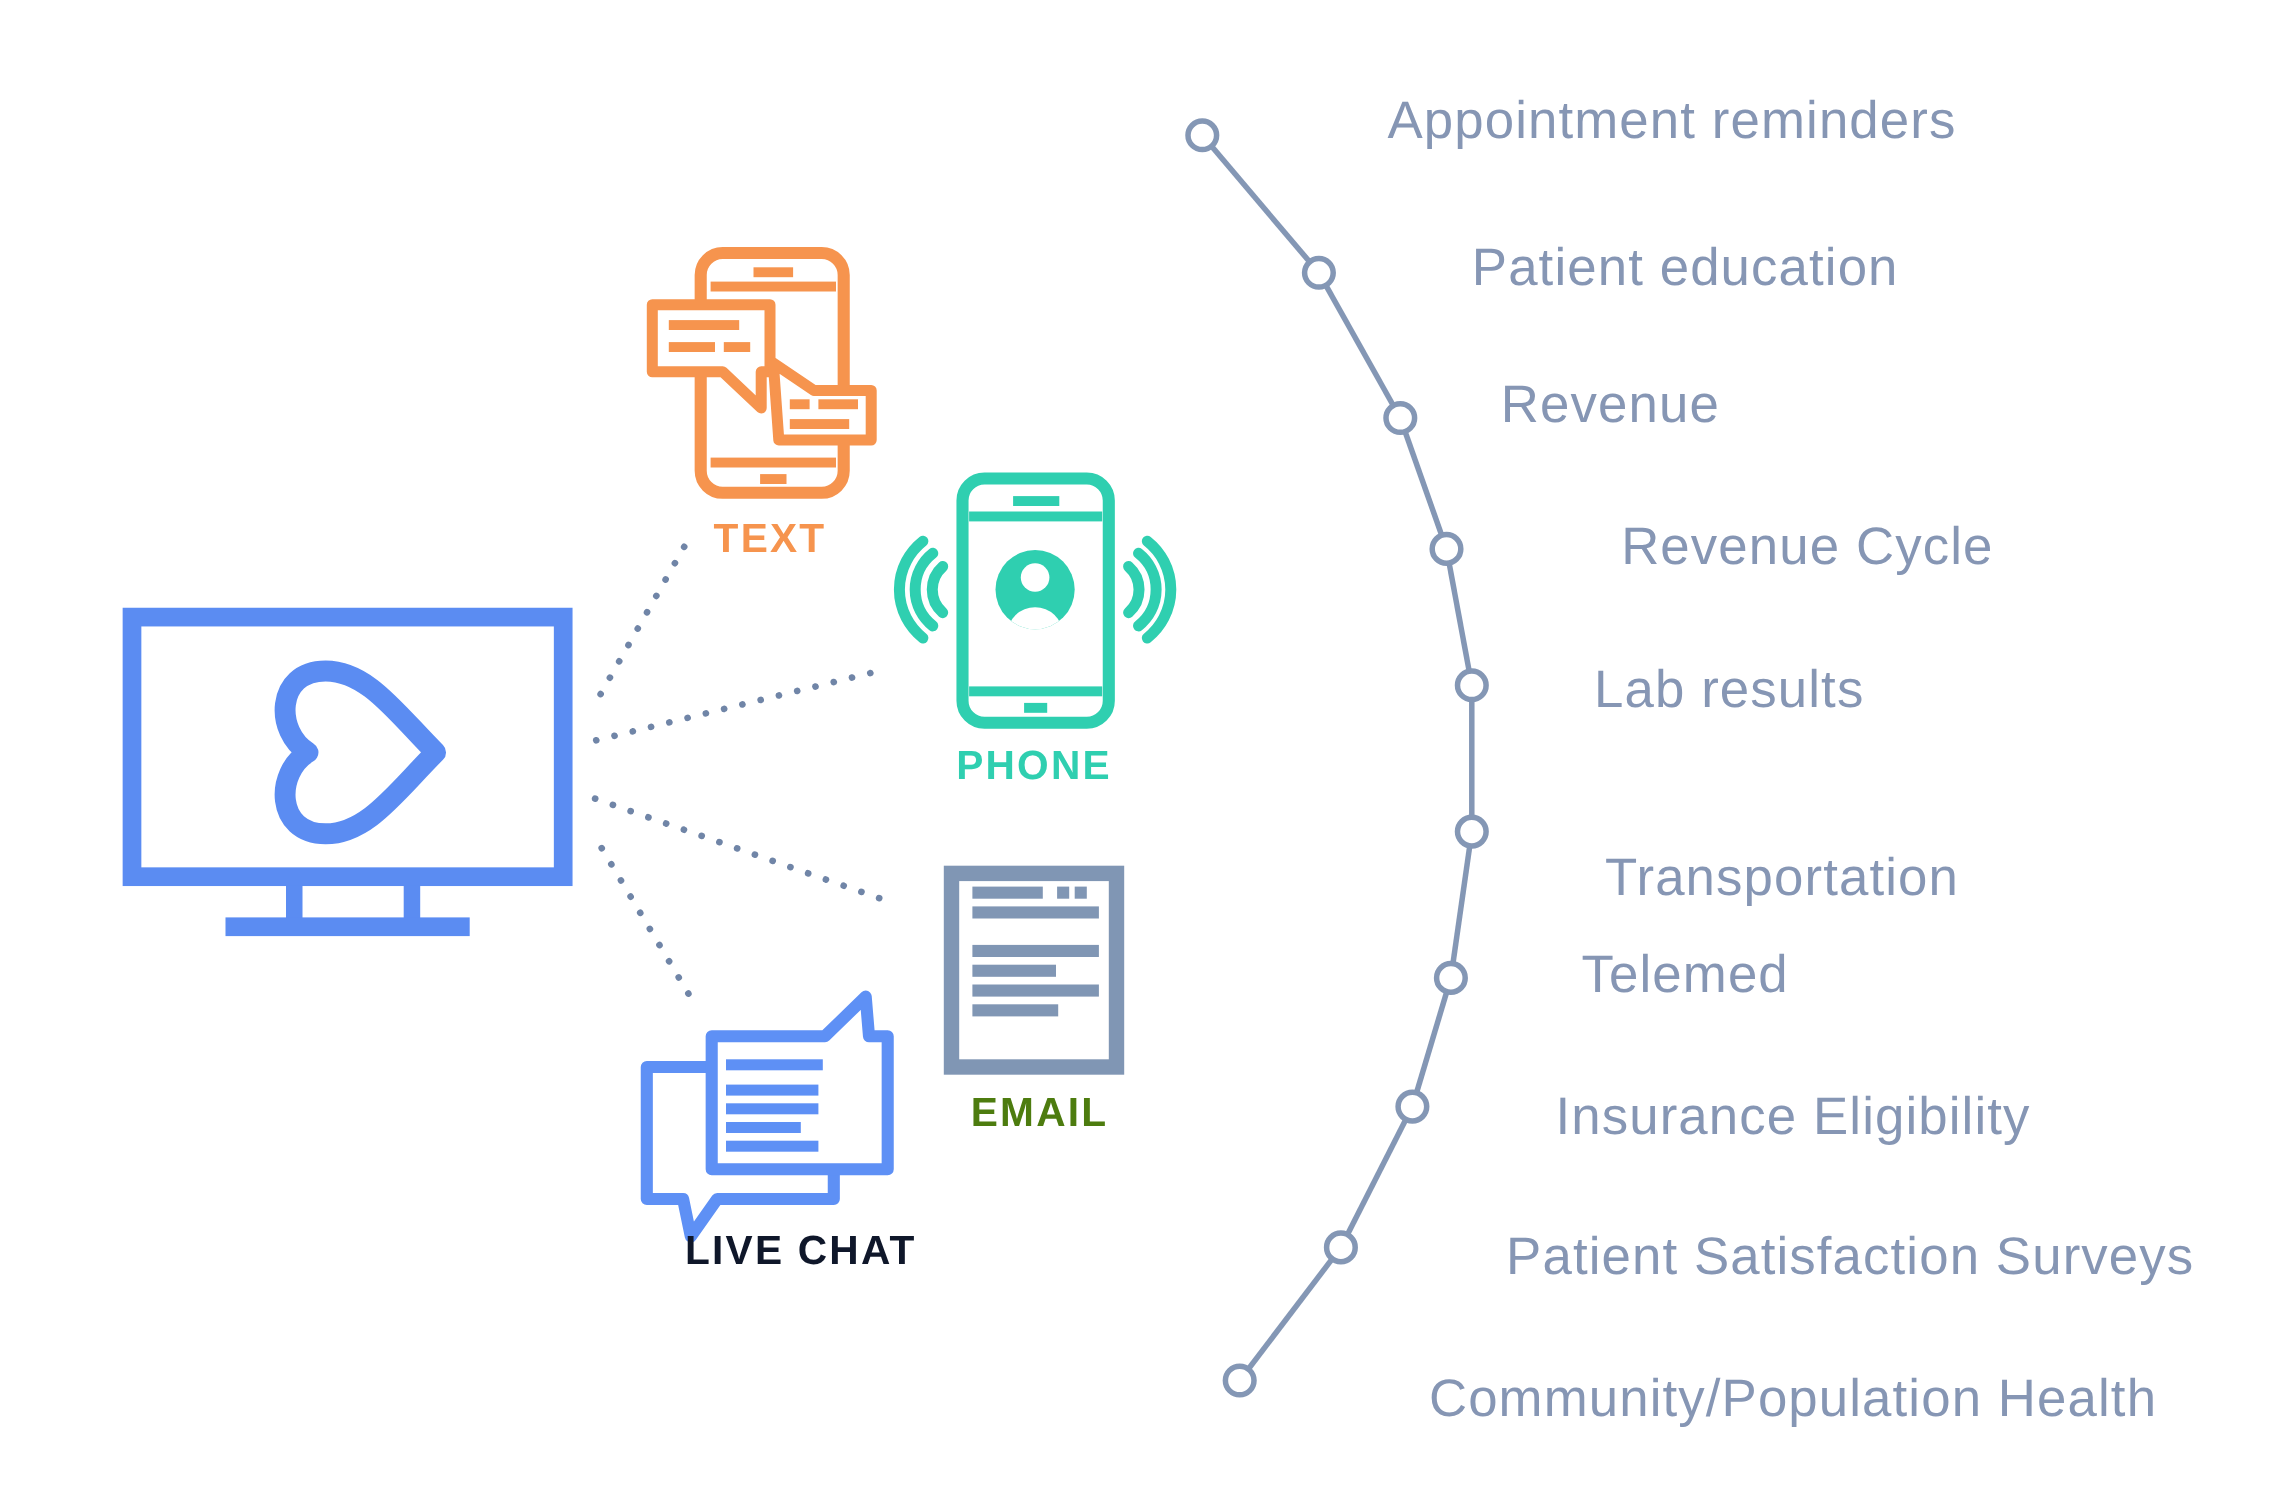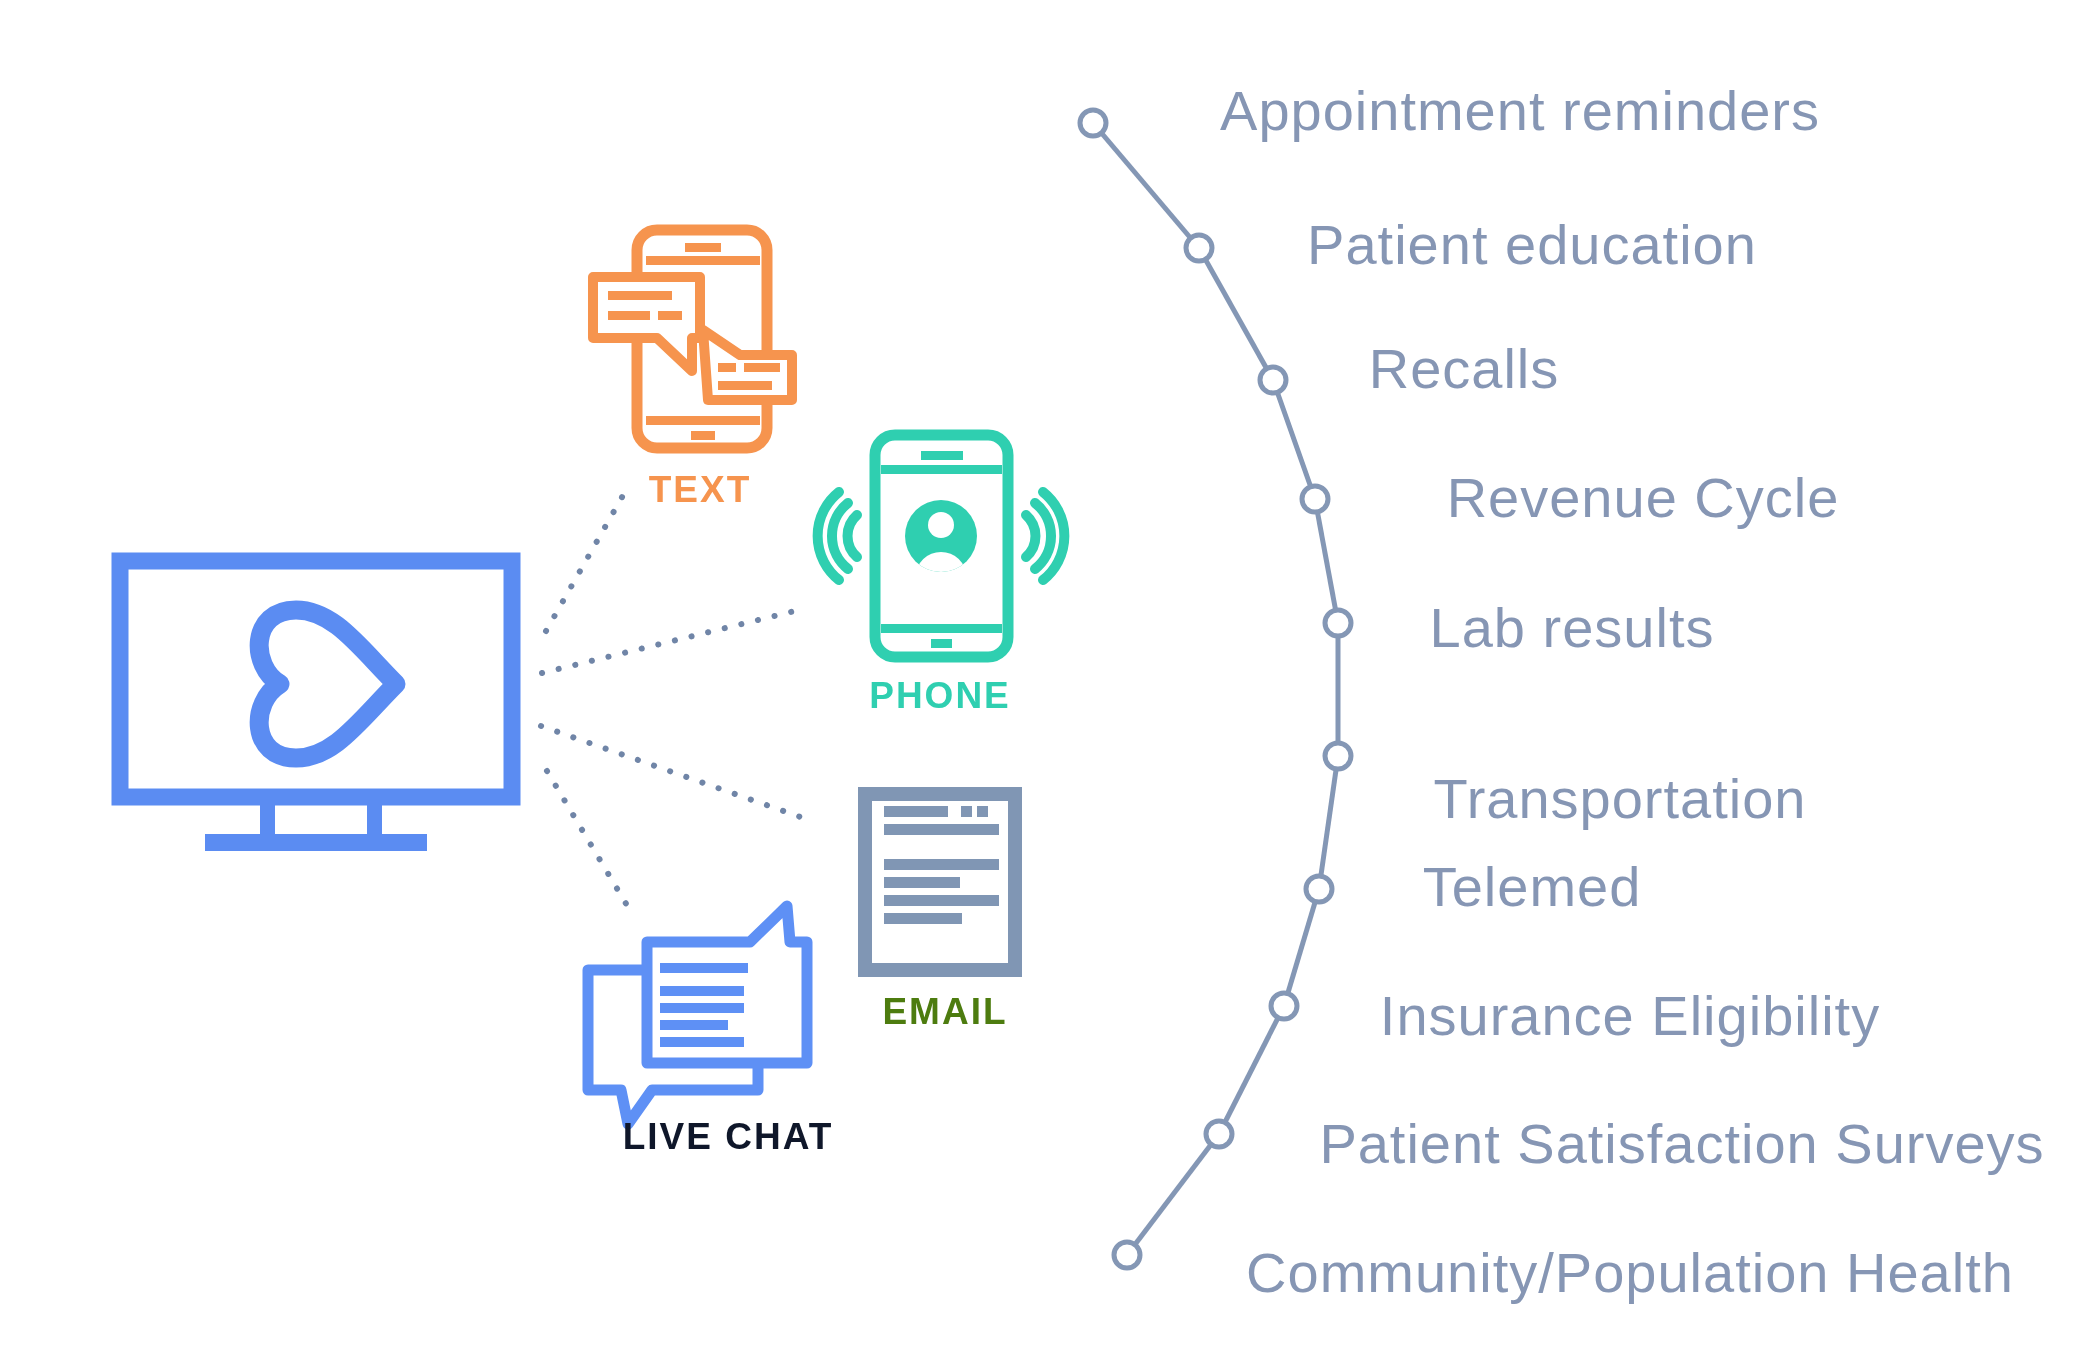--- a/index.html
+++ b/index.html
@@ -3,21 +3,21 @@
 <meta charset="utf-8">
 <style>
   html,body{margin:0;padding:0;background:#fff;}
   body{width:2076px;height:1362px;position:relative;overflow:hidden;
        font-family:"Liberation Sans", sans-serif;}
   .stage{position:absolute;left:0;top:0;width:2076px;height:1362px;}
   svg.layer{position:absolute;left:0;top:0;}
   .channel-label{position:absolute;transform:translate(-50%,-50%);
        font-weight:bold;font-size:37px;letter-spacing:2px;white-space:nowrap;}
   .service-label{position:absolute;transform:translate(-50%,-50%);
-       font-size:56px;letter-spacing:1px;color:#8696B4;white-space:nowrap;}
+       font-size:48px;letter-spacing:1px;color:#8696B4;white-space:nowrap;}
 </style>
 </head>
 <body>
 
 <div class="stage">
 
   <svg class="layer" width="2076" height="1362" viewBox="0 0 2076 1362">
 
     <g id="connectors">
         <line x1="546" y1="631" x2="630" y2="483" stroke="#7085A7" stroke-width="6" stroke-linecap="round" stroke-dasharray="0.1 17"></line>
@@ -122,21 +122,21 @@
   </svg>
 
   <div class="channel-label" style="left: 700px; top: 490px; color: rgb(246, 148, 78);">TEXT</div>
   <div class="channel-label" style="left: 940px; top: 696px; color: rgb(47, 207, 176);">PHONE</div>
   <div class="channel-label" style="left: 945px; top: 1012px; color: #4d7c0f;">EMAIL</div>
   <div class="channel-label" style="left: 728px; top: 1137px; color: #0f172a;">LIVE CHAT</div>
 
   <div>
       <div class="service-label" style="left: 1520px; top: 110px;">Appointment reminders</div>
       <div class="service-label" style="left: 1532px; top: 244px;">Patient education</div>
-      <div class="service-label" style="left: 1464px; top: 368px;">Recalls</div>
+      <div class="service-label" style="left: 1464px; top: 368px;">Revenue</div>
       <div class="service-label" style="left: 1606px; top: 497px; margin-left: 37px;">Revenue Cycle</div>
       <div class="service-label" style="left: 1572px; top: 627px;">Lab results</div>
       <div class="service-label" style="left: 1620px; top: 798px;">Transportation</div>
       <div class="service-label" style="left: 1532px; top: 886px;">Telemed</div>
       <div class="service-label" style="left: 1630px; top: 1015px;">Insurance Eligibility</div>
       <div class="service-label" style="left: 1682px; top: 1143px;">Patient Satisfaction Surveys</div>
       <div class="service-label" style="left: 1630px; top: 1272px;">Community/Population Health</div>
     </div>
 
 </div>

